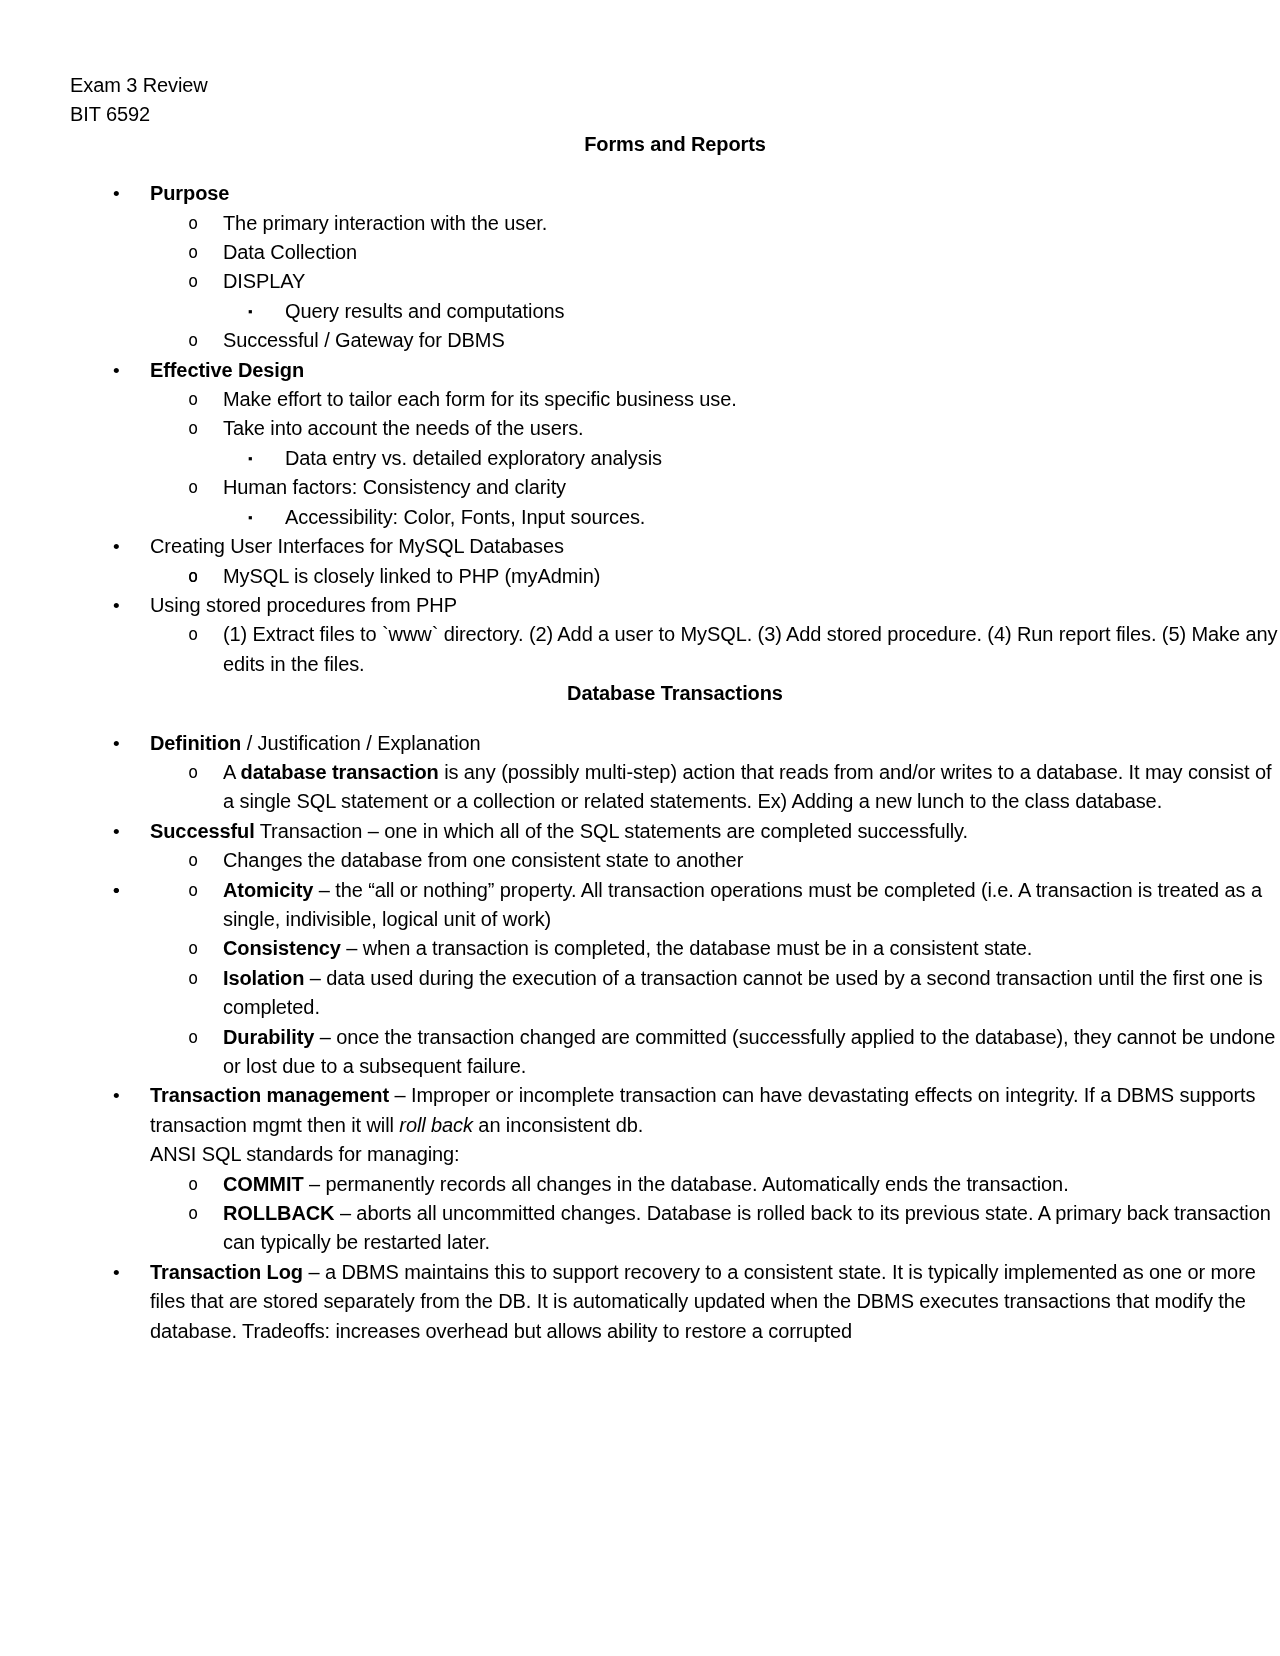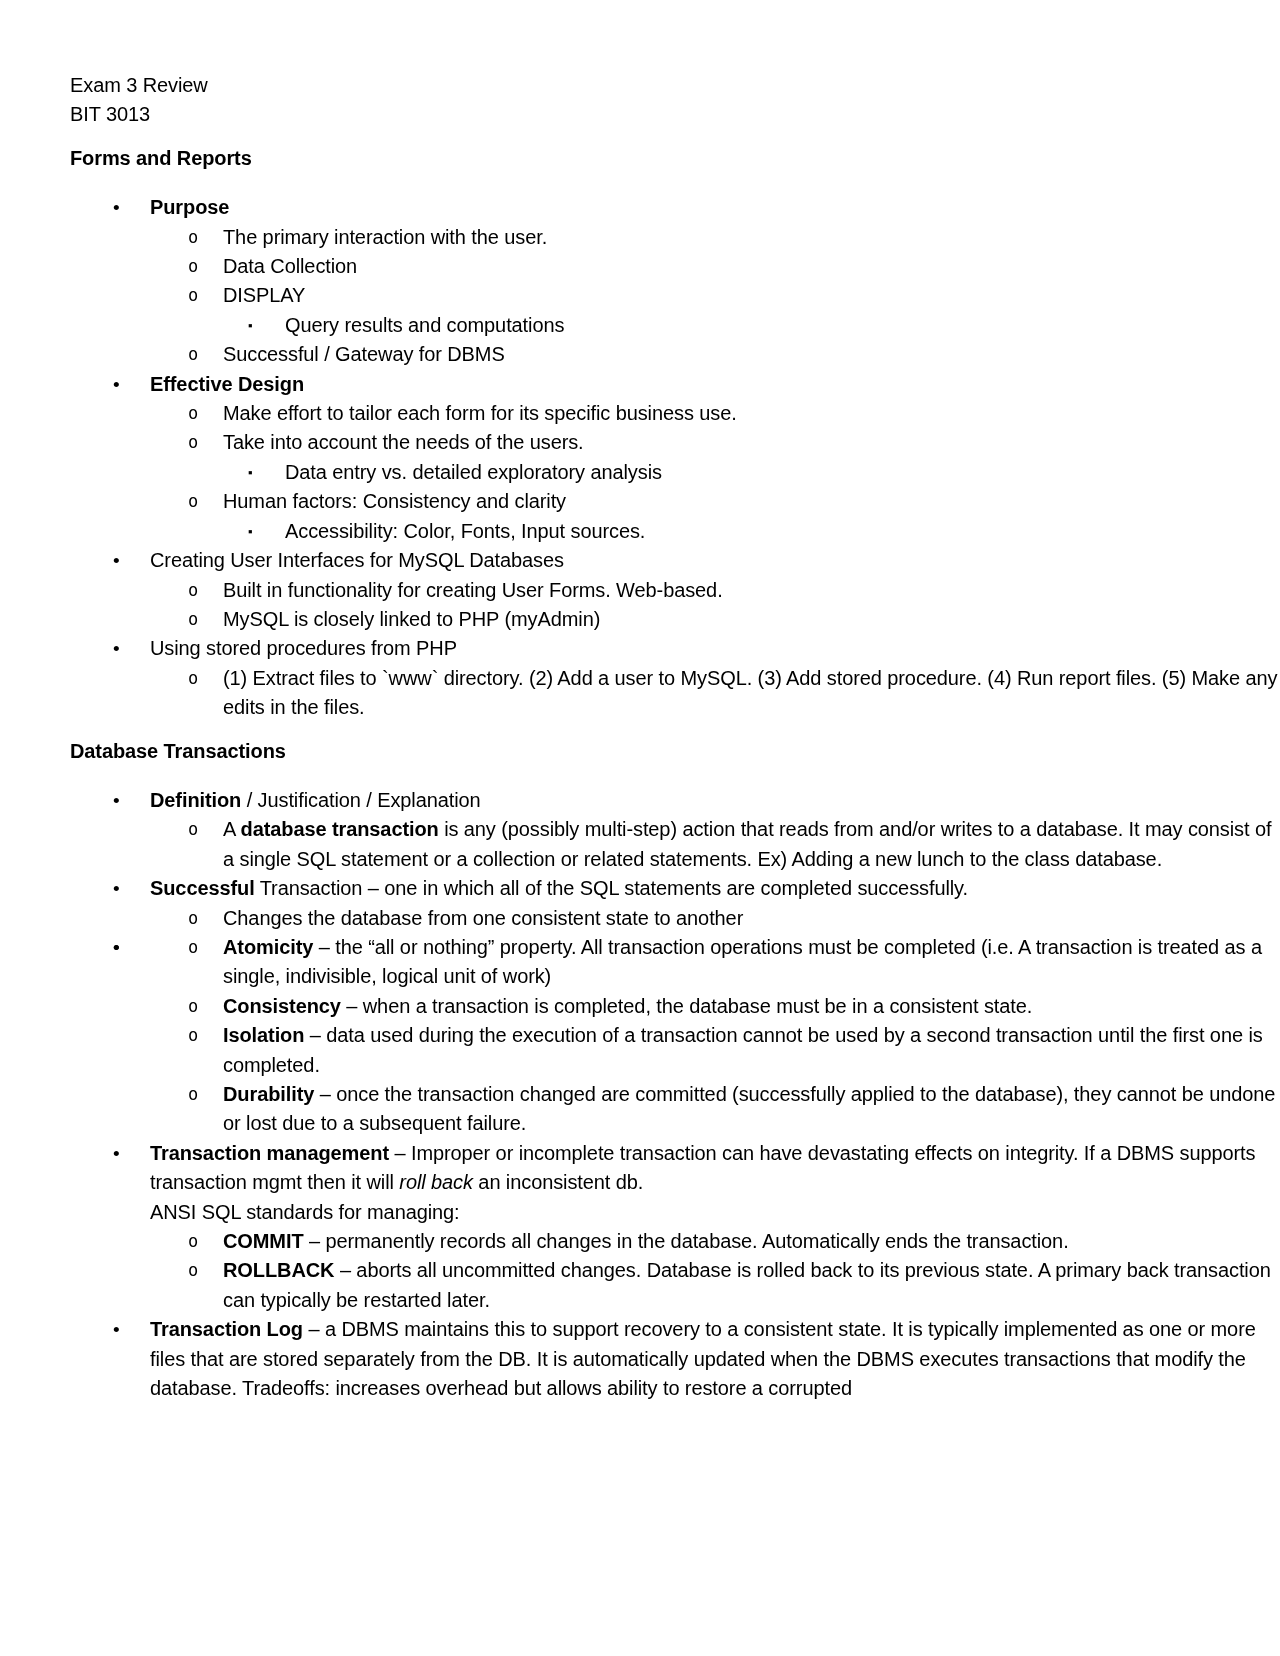--- a/index.html
+++ b/index.html
@@ -6,55 +6,55 @@
   body{
     width:1280px;height:1656px;
     background:#ffffff;color:#000000;
     font-family:"Liberation Sans",sans-serif;
     font-size:20px;line-height:29.4px;letter-spacing:-0.1px;
     overflow:hidden;
   }
   .doc{padding-top:71px;}
   .block{position:relative;}
   .line{padding-left:70px;}
-  .heading{padding-left:70px;font-weight:700;margin-top:14px;margin-bottom:20px;}
+  .heading{padding-left:70px;font-weight:700;margin-bottom:20px;text-align:center;}
   .lv1{padding-left:150px;}
   .lv2{padding-left:223px;}
   .lv3{padding-left:285px;}
   .marker{position:absolute;top:0;line-height:29.4px;}
   .lv1 .marker{left:113px;}
   .lv2 .marker{left:188px;}
   .lv3 .marker{left:248px;}
   .m1{font-size:19px;}
   .m2{font-family:"DejaVu Sans Mono",monospace;font-size:17px;}
   .m3{font-size:13px;}
   .b{font-weight:700;}
   .i{font-style:italic;}
 </style>
 </head>
 <body>
 
 <div class="doc">
     <div class="block line"><span><span>Exam 3 Review</span></span></div>
-    <div class="block line"><span><span>BIT 3013</span></span></div>
+    <div class="block line"><span><span>BIT 6592</span></span></div>
     <div class="block heading"><span><span class="b">Forms and Reports</span></span></div>
     <div class="block bullet lv1"><span class="marker m1">•</span><span><span class="b">Purpose</span></span></div>
     <div class="block bullet lv2"><span class="marker m2">o</span><span><span>The primary interaction with the user.</span></span></div>
     <div class="block bullet lv2"><span class="marker m2">o</span><span><span>Data Collection</span></span></div>
     <div class="block bullet lv2"><span class="marker m2">o</span><span><span>DISPLAY</span></span></div>
     <div class="block bullet lv3"><span class="marker m3">▪</span><span><span>Query results and computations</span></span></div>
     <div class="block bullet lv2"><span class="marker m2">o</span><span><span>Successful / Gateway for DBMS</span></span></div>
     <div class="block bullet lv1"><span class="marker m1">•</span><span><span class="b">Effective Design</span></span></div>
     <div class="block bullet lv2"><span class="marker m2">o</span><span><span>Make effort to tailor each form for its specific business use.</span></span></div>
     <div class="block bullet lv2"><span class="marker m2">o</span><span><span>Take into account the needs of the users.</span></span></div>
     <div class="block bullet lv3"><span class="marker m3">▪</span><span><span>Data entry vs. detailed exploratory analysis</span></span></div>
     <div class="block bullet lv2"><span class="marker m2">o</span><span><span>Human factors: Consistency and clarity</span></span></div>
     <div class="block bullet lv3"><span class="marker m3">▪</span><span><span>Accessibility: Color, Fonts, Input sources.</span></span></div>
     <div class="block bullet lv1"><span class="marker m1">•</span><span><span>Creating User Interfaces for MySQL Databases</span></span></div>
-    <div class="block bullet lv2"><span class="marker m2">o</span><span><span>Built in functionality for creating User Forms. Web-based.</span></span></div>
+    <div class="block bullet lv2"><span class="marker m2">o</span></div>
     <div class="block bullet lv2"><span class="marker m2">o</span><span><span>MySQL is closely linked to PHP (myAdmin)</span></span></div>
     <div class="block bullet lv1"><span class="marker m1">•</span><span><span>Using stored procedures from PHP</span></span></div>
     <div class="block bullet lv2"><span class="marker m2">o</span><span><span>(1) Extract files to `www` directory. (2) Add a user to MySQL. (3) Add stored procedure. (4) Run report files. (5) Make any edits in the files.</span></span></div>
     <div class="block heading"><span><span class="b">Database Transactions</span></span></div>
     <div class="block bullet lv1"><span class="marker m1">•</span><span><span class="b">Definition</span><span> / Justification / Explanation</span></span></div>
     <div class="block bullet lv2"><span class="marker m2">o</span><span><span>A </span><span class="b">database transaction</span><span> is any (possibly multi-step) action that reads from and/or writes to a database. It may consist of a single SQL statement or a collection or related statements. Ex) Adding a new lunch to the class database.</span></span></div>
     <div class="block bullet lv1"><span class="marker m1">•</span><span><span class="b">Successful</span><span> Transaction – one in which all of the SQL statements are completed successfully.</span></span></div>
     <div class="block bullet lv2"><span class="marker m2">o</span><span><span>Changes the database from one consistent state to another</span></span></div>
     <div class="block bullet lv1"><span class="marker m1">•</span></div>
     <div class="block bullet lv1"><span class="marker m1">•</span></div>

